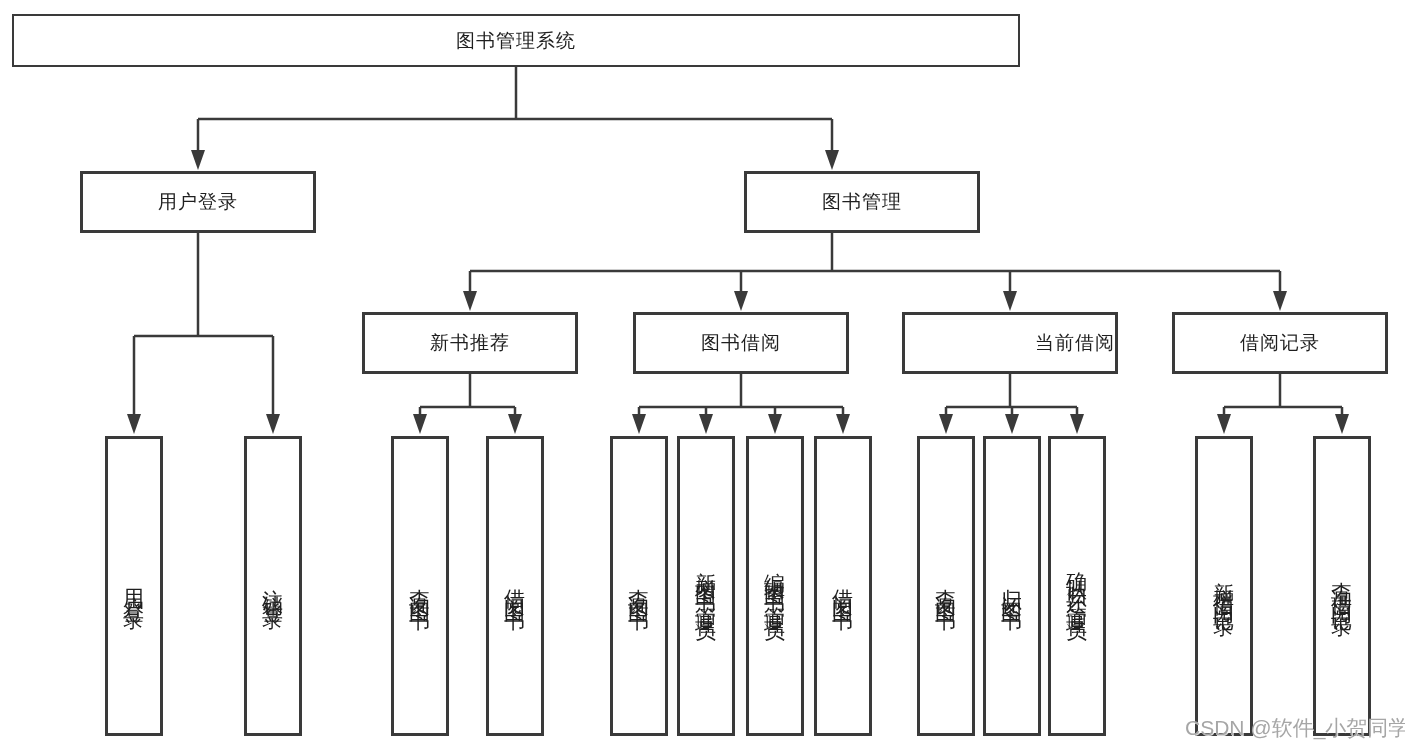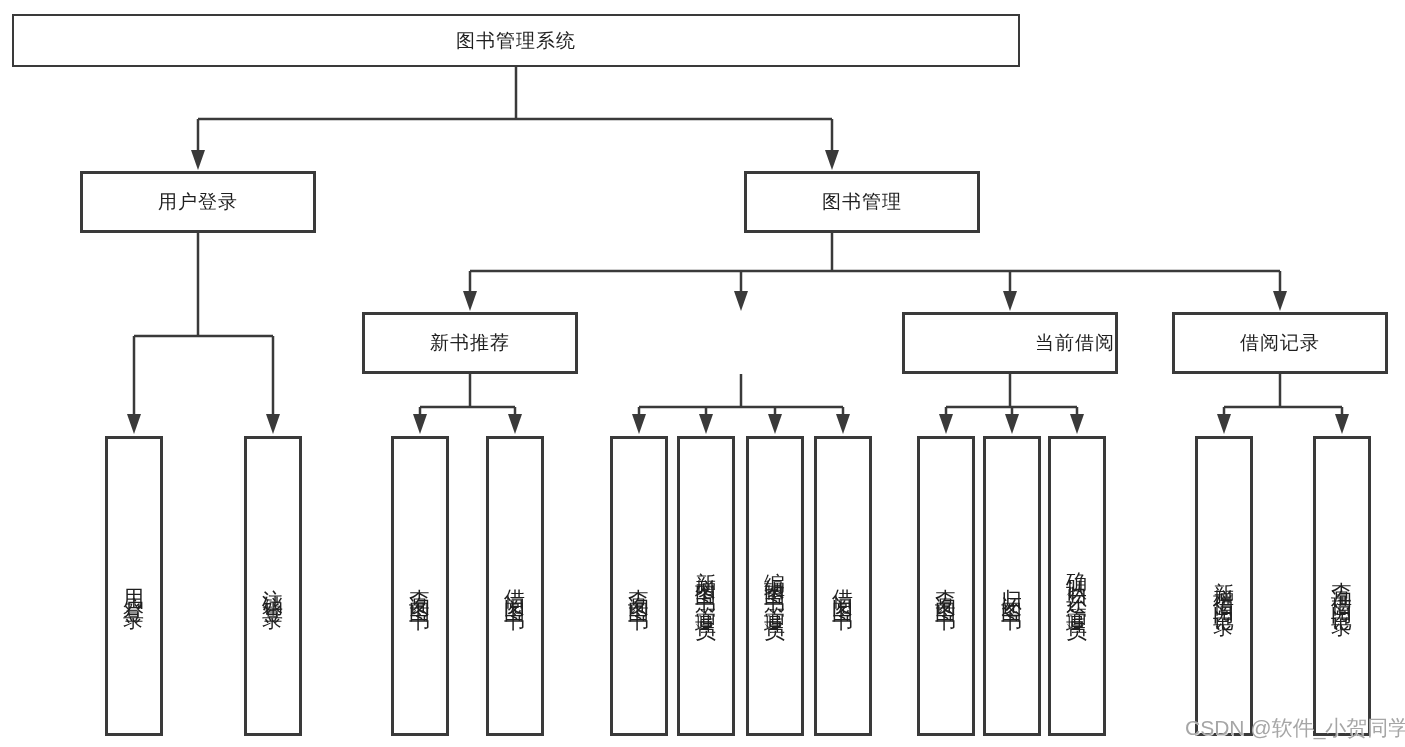--- a/index.html
+++ b/index.html
@@ -142,20 +142,23 @@
   <div class="node hbox" style="left:80px; top:171px; width:236px; height:62px;">
     <span>用户登录</span>
   </div>
   <div class="node hbox" style="left:714px; top:171px; width:236px; height:62px;margin-left:30px;">
     <span>图书管理</span>
   </div>
 
   <div class="node hbox" style="left:362px; top:312px; width:216px; height:62px;">
     <span>新书推荐</span>
   </div>
+  <div class="node hbox" style="left:633px; top:312px; width:216px; height:62px;">
+    <span>图书借阅</span>
+  </div>
   <div class="node hbox" style="left:902px; top:312px; width:216px; height:62px;justify-content:flex-end;">
     <span>当前借阅</span>
   </div>
   <div class="node hbox" style="left:1172px; top:312px; width:216px; height:62px;text-align:center;">
     <span>借阅记录</span>
   </div>
 
   <div class="node vbox" style="left:105px; top:436px; width:58px; height:300px;">
     <span>用户登录</span>
   </div>

